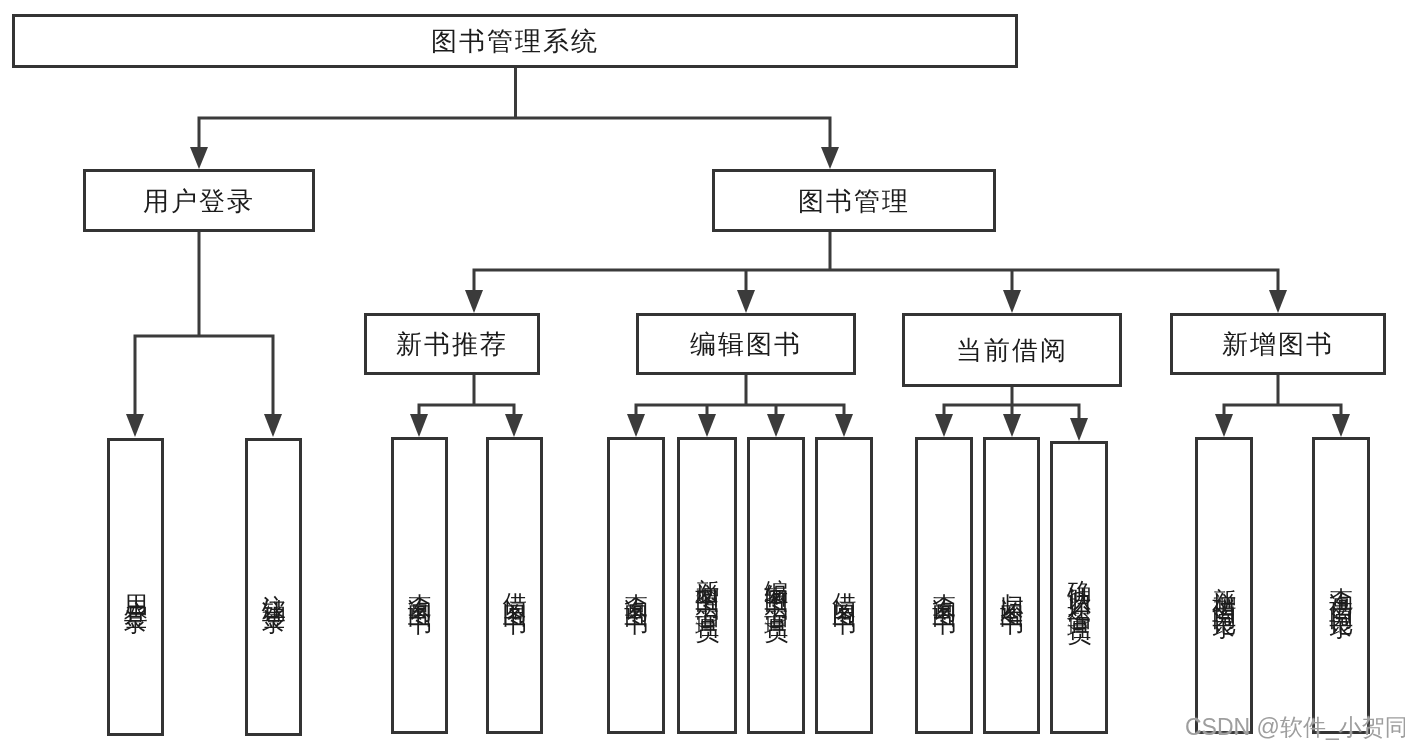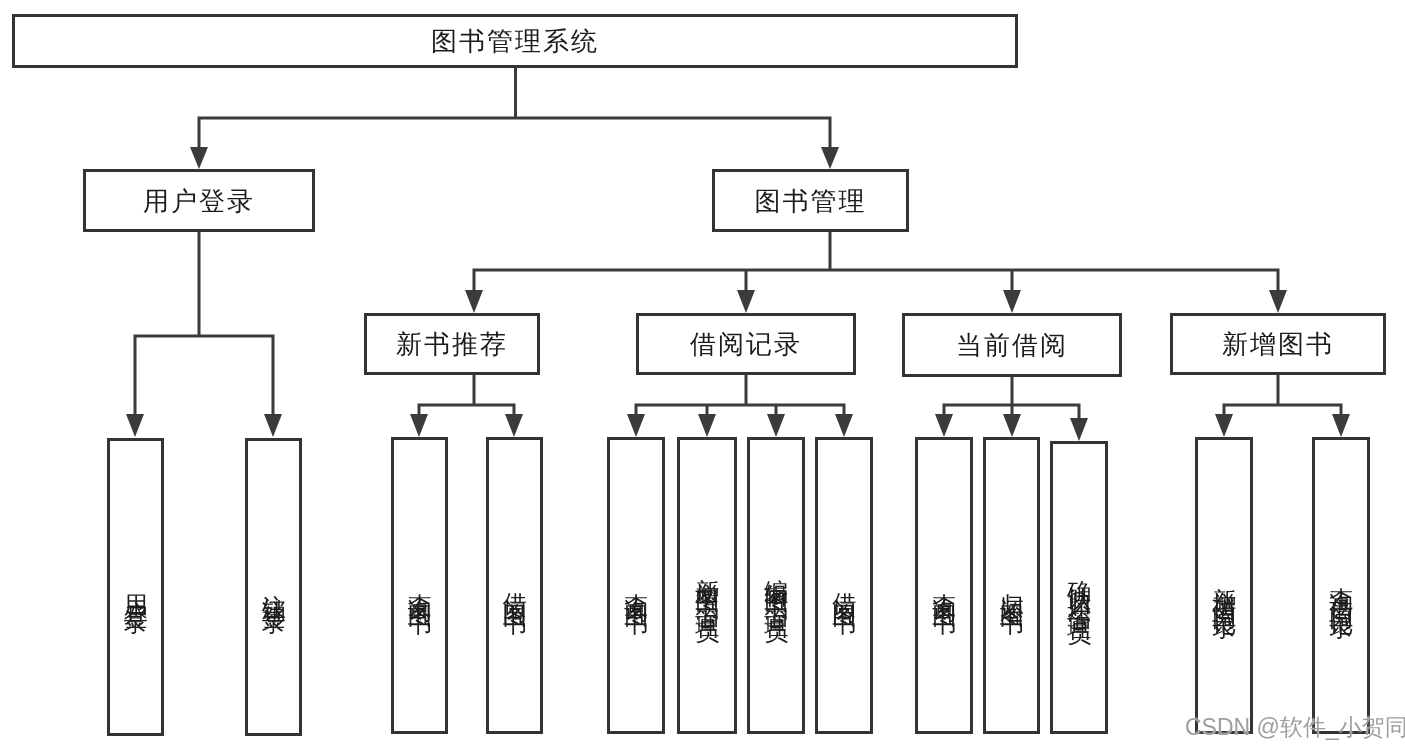--- a/index.html
+++ b/index.html
@@ -99,31 +99,31 @@
     </g>
   </svg>
 
   <div class="box hbox" style="left:12px;top:14px;width:1006px;height:54px">
     <span>图书管理系统</span>
   </div>
 
   <div class="box hbox" style="left:83px;top:169px;width:232px;height:63px">
     <span>用户登录</span>
   </div>
-  <div class="box hbox" style="left:712px;top:169px;width:197px;height:63px">
+  <div class="box hbox" style="left:712px;top:169px;width:284px;height:63px">
     <span>图书管理</span>
   </div>
 
   <div class="box hbox" style="left:364px;top:313px;width:176px;height:62px">
     <span>新书推荐</span>
   </div>
   <div class="box hbox" style="left:636px;top:313px;width:220px;height:62px">
-    <span>借阅记录</span>
+    <span>编辑图书</span>
   </div>
-  <div class="box hbox" style="left:902px;top:313px;width:220px;height:64px">
+  <div class="box hbox" style="left:902px;top:313px;width:220px;height:74px">
     <span>当前借阅</span>
   </div>
   <div class="box hbox" style="left:1170px;top:313px;width:216px;height:62px">
     <span>新增图书</span>
   </div>
 
   <div class="box vbox" style="left:107px;top:438px;width:57px;height:298px">
     <span>用户登录</span>
   </div>
   <div class="box vbox" style="left:245px;top:438px;width:57px;height:298px">

